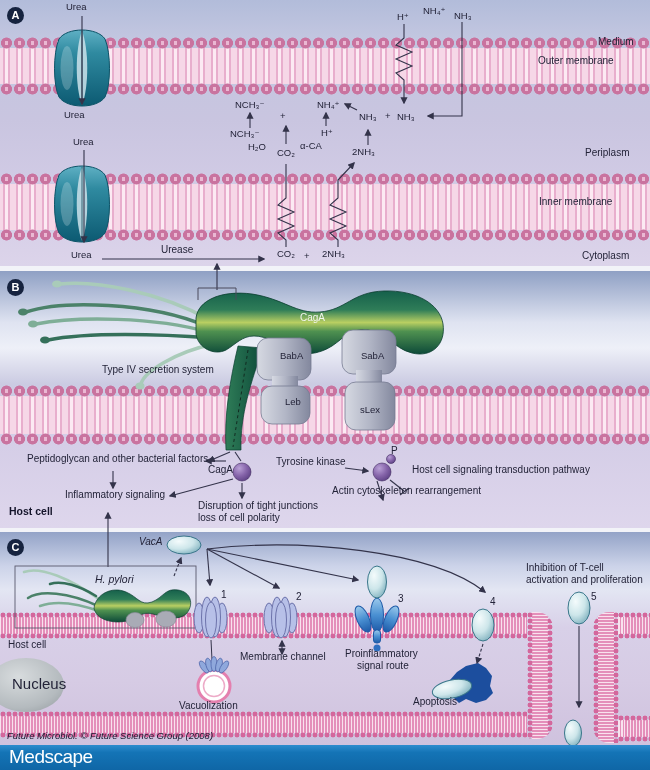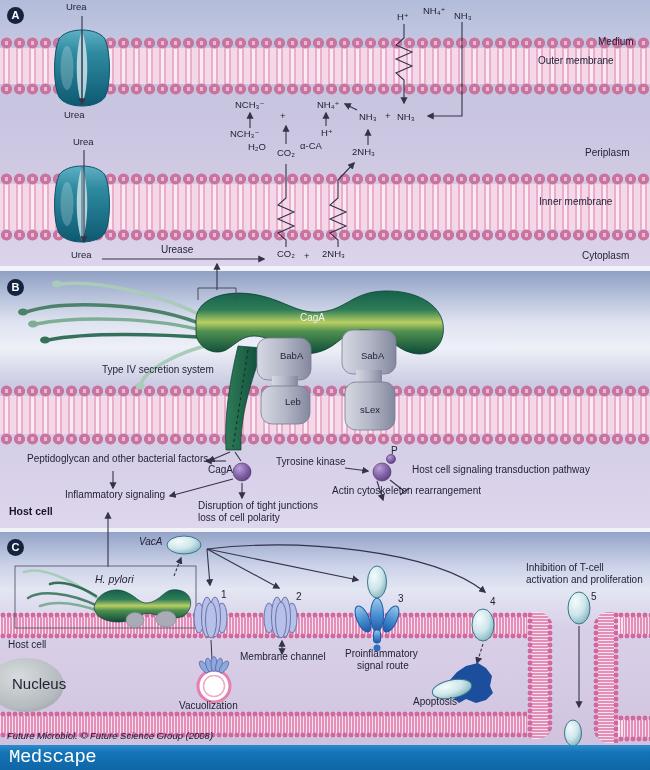--- a/index.html
+++ b/index.html
@@ -35,21 +35,21 @@
       radial-gradient(circle at 3px 3px,#d4679c 0 2.2px,rgba(0,0,0,0) 2.7px) 0 100% / 6px 6px repeat-x,
       repeating-linear-gradient(90deg,#f9e2ee 0 1.5px,#e48fba 1.5px 3px) 0 5px / 100% calc(100% - 10px) no-repeat;}
   .memCv{position:absolute;z-index:1;
     background:
       radial-gradient(circle at 3px 3px,#d4679c 0 2.2px,rgba(0,0,0,0) 2.7px) 0 0 / 6px 6px repeat-y,
       radial-gradient(circle at 3px 3px,#d4679c 0 2.2px,rgba(0,0,0,0) 2.7px) 100% 0 / 6px 6px repeat-y,
       repeating-linear-gradient(0deg,#f9e2ee 0 1.5px,#e48fba 1.5px 3px) 5px 0 / calc(100% - 10px) 100% no-repeat;}
   #svgMain{position:absolute;left:0;top:0;z-index:5;}
   #footerBar{left:0;top:745px;width:650px;height:25px;z-index:8;
        background:linear-gradient(180deg,#2e8cce 0%,#1474b6 30%,#0f66a6 100%);}
-  #brand{position:absolute;left:9px;top:1px;color:#fff;font-family:Liberation Mono, monospace;
+  #brand{position:absolute;left:9px;top:1px;color:#fff;font-family:Liberation Sans, sans-serif;
          font-size:19px;letter-spacing:-0.5px;text-align:center;}
   #source{position:absolute;right:8px;top:5px;color:#eaf4fc;font-size:12.5px;}
 </style>
 </head>
 <body>
 
 <div id="stage">
 
   <div id="bgA" class="abs"></div>
   <div id="bgB" class="abs"></div>

